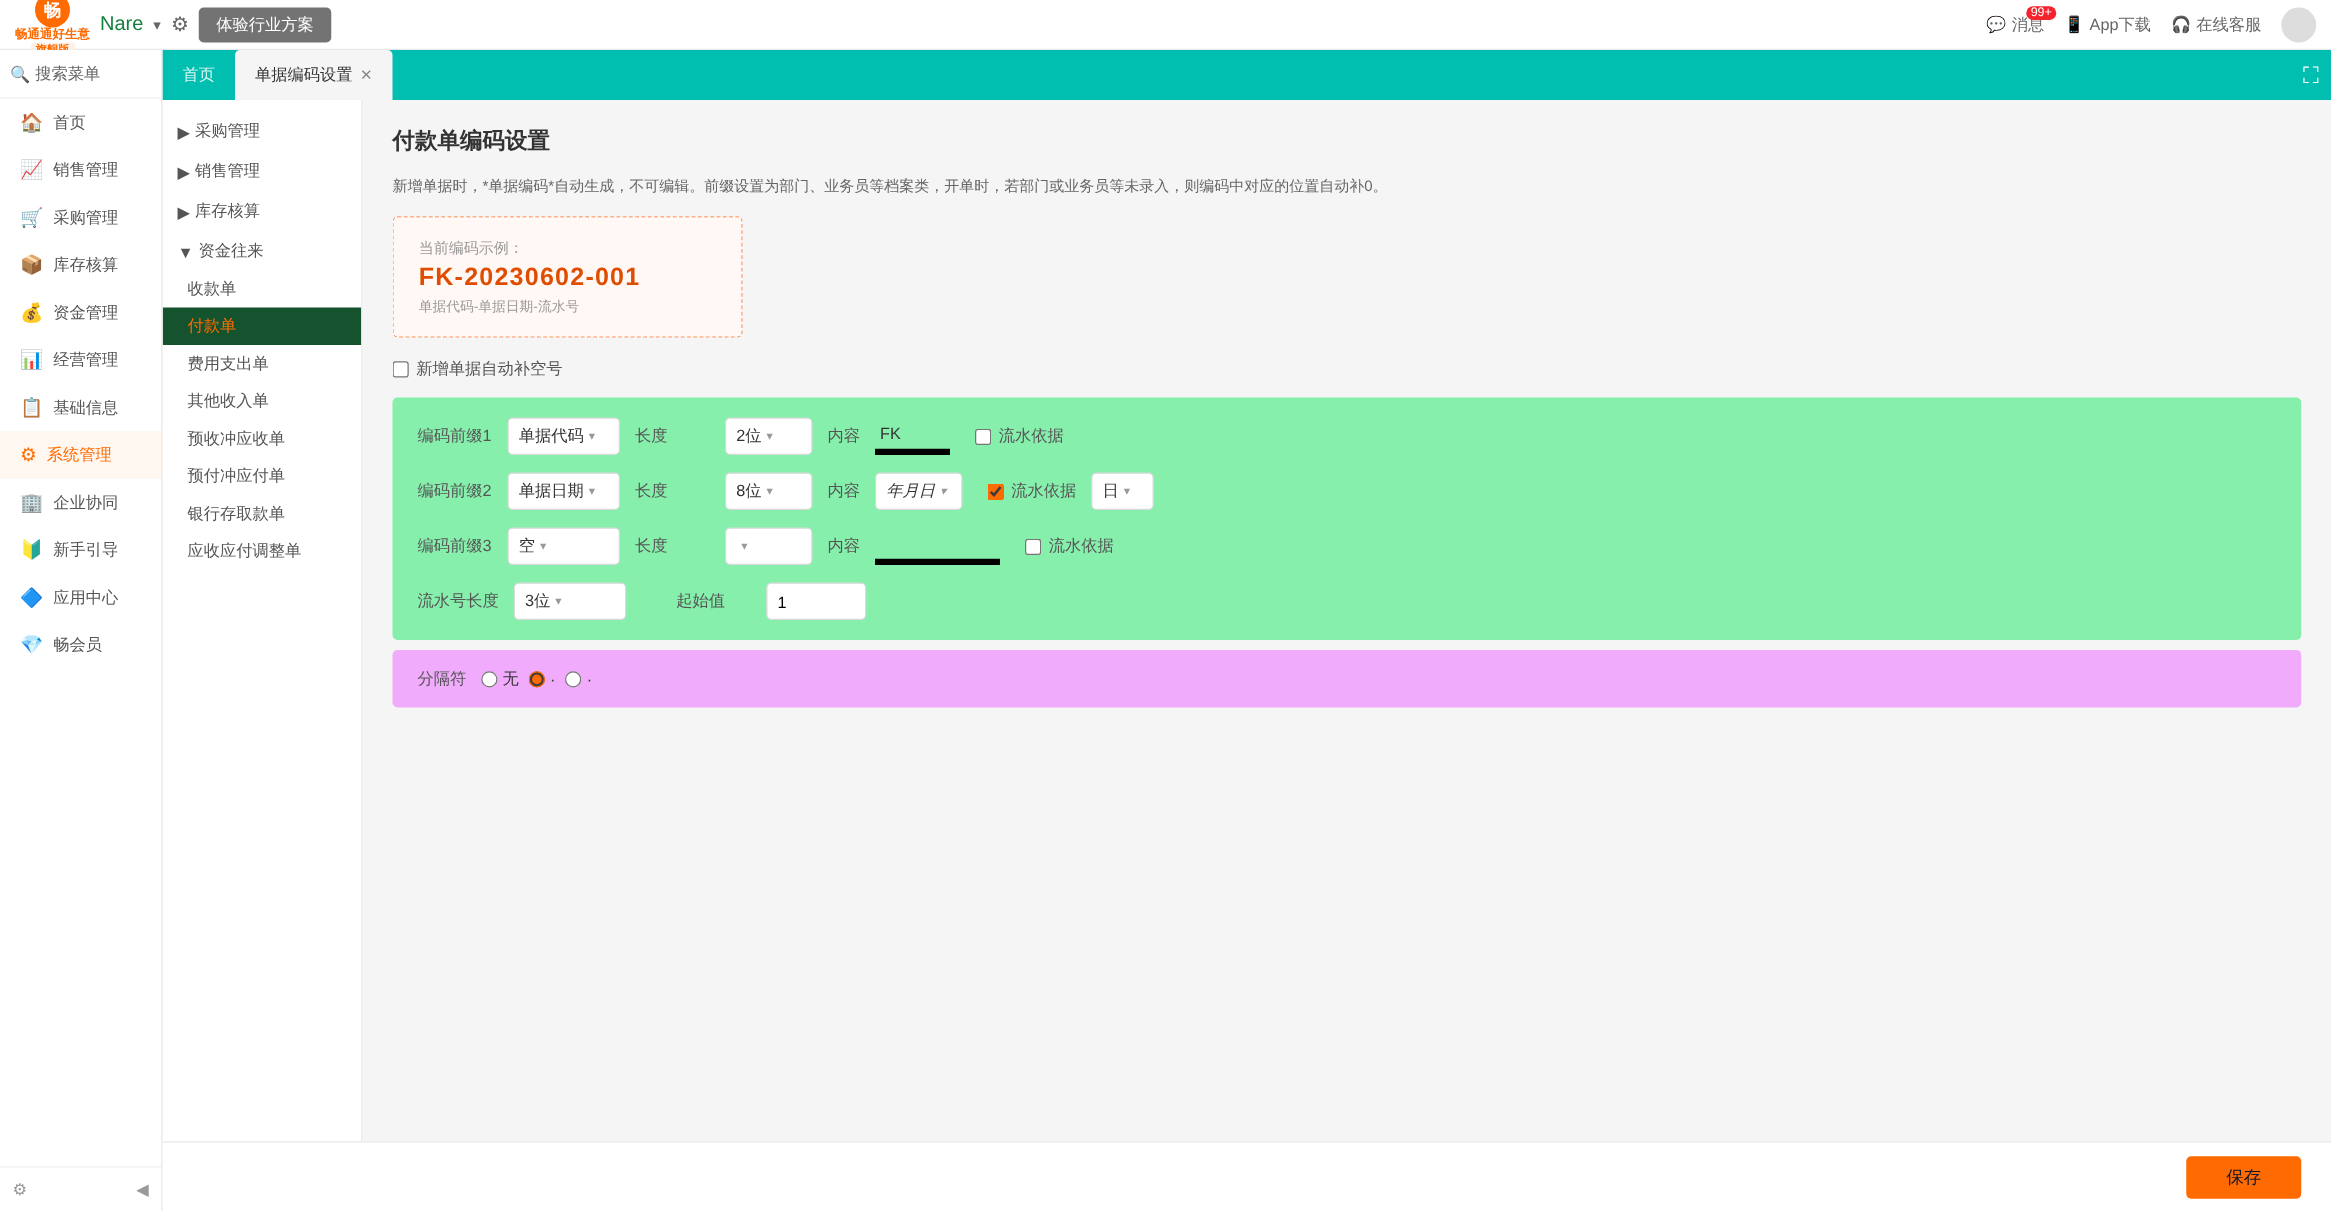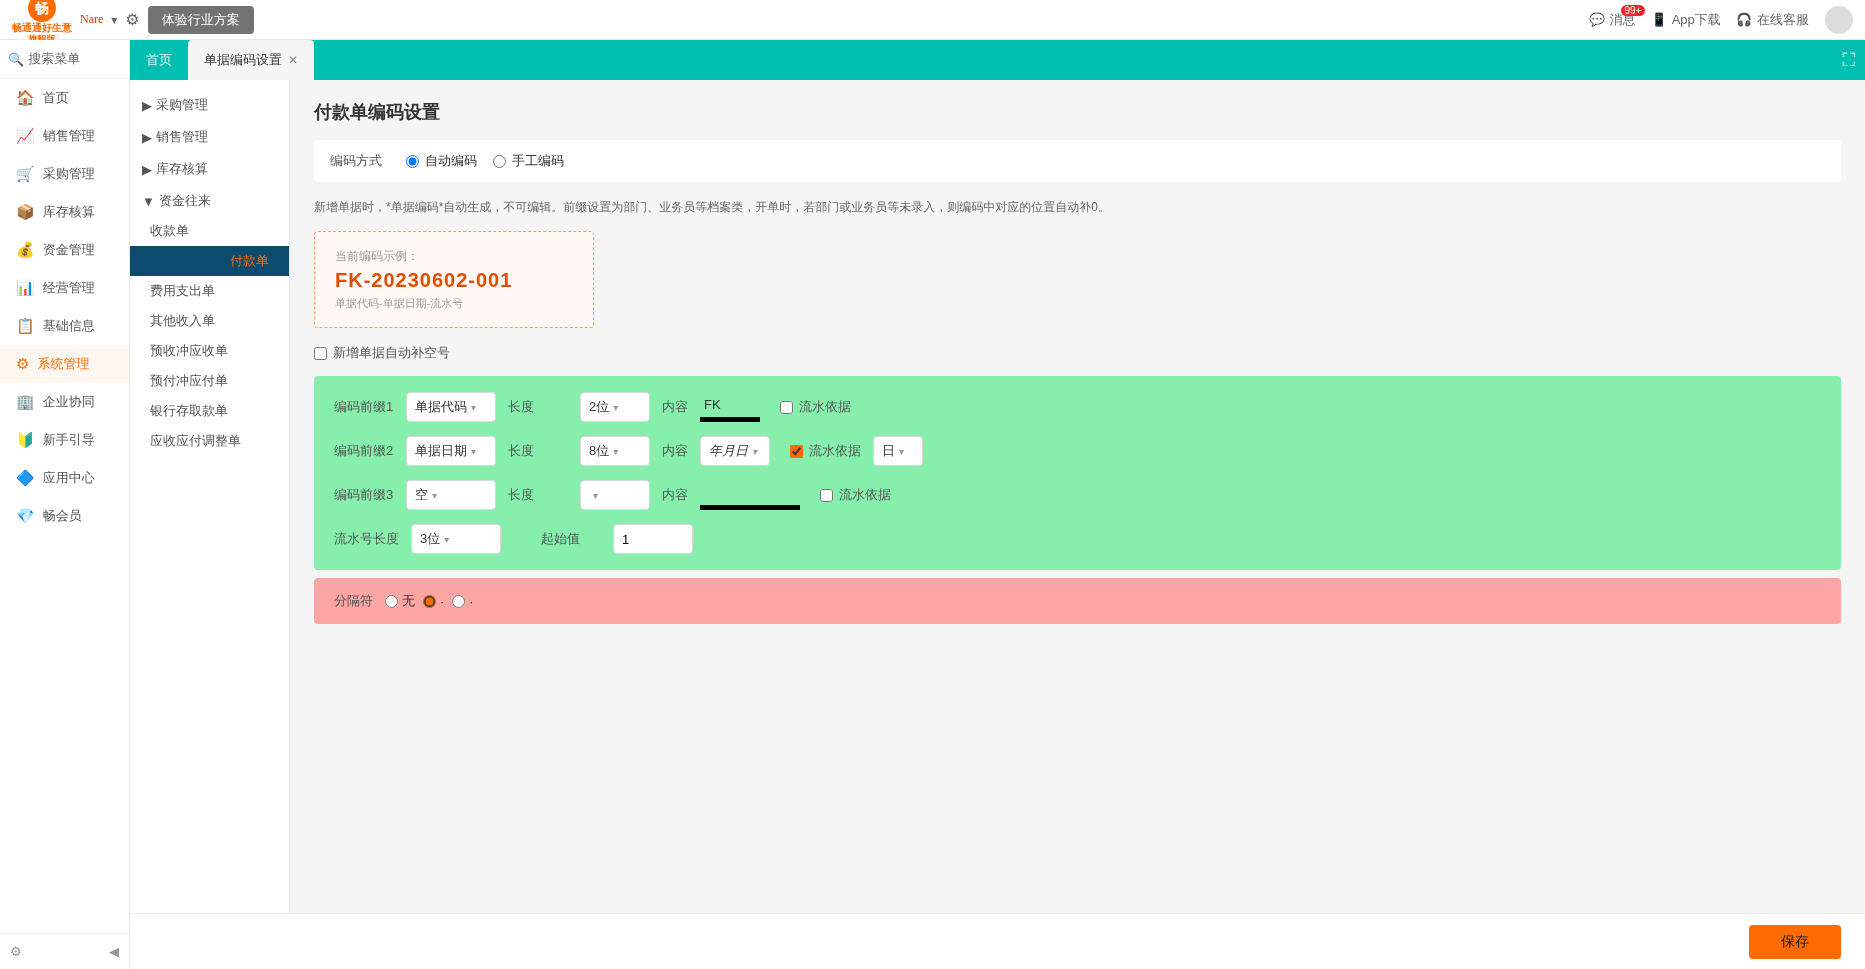--- a/index.html
+++ b/index.html
@@ -3,21 +3,21 @@
   <meta charset="utf-8">
   <style>
     * { box-sizing: border-box; margin: 0; padding: 0; }
     body { font-family: 'Microsoft YaHei', Arial, sans-serif; font-size: 13px; background: #f5f5f5; color: #333; display: flex; flex-direction: column; height: 100vh; overflow: hidden; }
 
     
     .top-bar { height: 40px; background: #fff; border-bottom: 1px solid #e8e8e8; display: flex; align-items: center; padding: 0 12px; justify-content: space-between; flex-shrink: 0; }
     .top-bar-left { display: flex; align-items: center; gap: 8px; }
     .top-bar-logo { color: #ff6b00; font-size: 11px; font-weight: bold; display: flex; flex-direction: column; align-items: center; line-height: 1.2; }
     .top-bar-logo .brand-icon { width: 28px; height: 28px; background: #ff6b00; border-radius: 50%; display: flex; align-items: center; justify-content: center; color: white; font-size: 14px; }
-    .top-bar-company { font-size: 12px; color: #c2410c; font-family: Liberation Serif, serif; }
+    .top-bar-company { font-size: 16px; color: #15803d; }
     .top-bar-dropdown { display: flex; align-items: center; gap: 4px; cursor: pointer; color: #666; font-size: 12px; }
     .top-bar-gear { color: #666; cursor: pointer; font-size: 16px; }
     .top-bar-btn { background: #737373; color: white; border: none; padding: 5px 14px; border-radius: 4px; cursor: pointer; font-size: 13px; }
     .top-bar-right { display: flex; align-items: center; gap: 16px; font-size: 13px; color: #666; }
     .top-bar-right .badge-wrap { position: relative; display: inline-flex; align-items: center; gap: 4px; cursor: pointer; }
     .badge { background: #f5222d; color: white; font-size: 10px; padding: 0 4px; border-radius: 8px; position: absolute; top: -6px; right: -10px; }
     .top-bar-right .user-avatar { width: 28px; height: 28px; background: #ddd; border-radius: 50%; }
 
     
     .main-layout { display: flex; flex: 1; overflow: hidden; }
@@ -69,21 +69,21 @@
     .select-box { height: 30px; border: 1px solid #d9d9d9; border-radius: 4px; padding: 0 8px; font-size: 13px; display: flex; align-items: center; gap: 4px; background: #fff; cursor: pointer; min-width: 90px; }
     .select-box .arrow { color: #999; font-size: 10px; }
     .input-field { height: 30px; border: 1px solid #d9d9d9; border-radius: 4px; padding: 0 8px; font-size: 13px; background: #fff; min-width: 60px; }
     .content-label { font-size: 13px; color: #555; }
     .content-value { font-size: 13px; color: #333; border-bottom: 5px solid #000000; min-width: 60px; padding: 0 4px; height: 30px; display: flex; align-items: center; }
 
     .checkbox-wrap { display: flex; align-items: center; gap: 6px; font-size: 13px; color: #555; }
     input[type="checkbox"] { cursor: pointer; }
     input[type="radio"] { cursor: pointer; }
 
-    .separator-section { background: #fca5a5; border-radius: 4px; padding: 14px 20px; margin-bottom: 8px; }
+    .separator-section { background: #f0abfc; border-radius: 4px; padding: 14px 20px; margin-bottom: 8px; }
     .separator-row { display: flex; align-items: center; gap: 12px; }
     .sep-options { display: flex; align-items: center; gap: 8px; }
     .sep-label { font-size: 13px; color: #555; }
     .sep-option { display: flex; align-items: center; gap: 4px; font-size: 13px; cursor: pointer; }
 
     
     .bottom-bar { height: 56px; background: #fff; border-top: 1px solid #e8e8e8; display: flex; align-items: center; justify-content: flex-end; padding: 0 24px; flex-shrink: 0; }
     .save-btn { background: #ff6b00; color: #0f172a; border: none; padding: 8px 32px; border-radius: 4px; font-size: 14px; cursor: pointer; }
 
     .checkbox-checked { accent-color: #ff6b00; }
@@ -217,45 +217,34 @@
             <span>▶</span>
             <span>库存核算</span>
           </div>
         </div>
         <div class="sub-nav-group">
           <div class="sub-nav-group-title">
             <span>▼</span>
             <span>资金往来</span>
           </div>
           <div class="sub-nav-item">收款单</div>
-          <div class="sub-nav-item active" style="color:#ff6b00; background:#0c4a6e;text-align:right;">付款单</div>
+          <div class="sub-nav-item active" style="color:#ff6b00; background:#14532d;">付款单</div>
           <div class="sub-nav-item">费用支出单</div>
           <div class="sub-nav-item">其他收入单</div>
           <div class="sub-nav-item">预收冲应收单</div>
           <div class="sub-nav-item">预付冲应付单</div>
           <div class="sub-nav-item">银行存取款单</div>
           <div class="sub-nav-item">应收应付调整单</div>
         </div>
       </div>
 
       <div class="main-form">
         <div class="form-title">付款单编码设置</div>
 
         
-        <div class="encoding-method">
-          <span class="form-label">编码方式</span>
-          <label>
-            <input type="radio" name="encoding" checked="" style="">
-            <span>自动编码</span>
-          </label>
-          <label>
-            <input type="radio" name="encoding" style="">
-            <span>手工编码</span>
-          </label>
-        </div>
 
         
         <div class="hint-text">新增单据时，*单据编码*自动生成，不可编辑。前缀设置为部门、业务员等档案类，开单时，若部门或业务员等未录入，则编码中对应的位置自动补0。</div>
 
         
         <div class="code-preview">
           <div class="label">当前编码示例：</div>
           <div class="code">FK-20230602-001</div>
           <div class="sub-label">单据代码-单据日期-流水号</div>
         </div>

